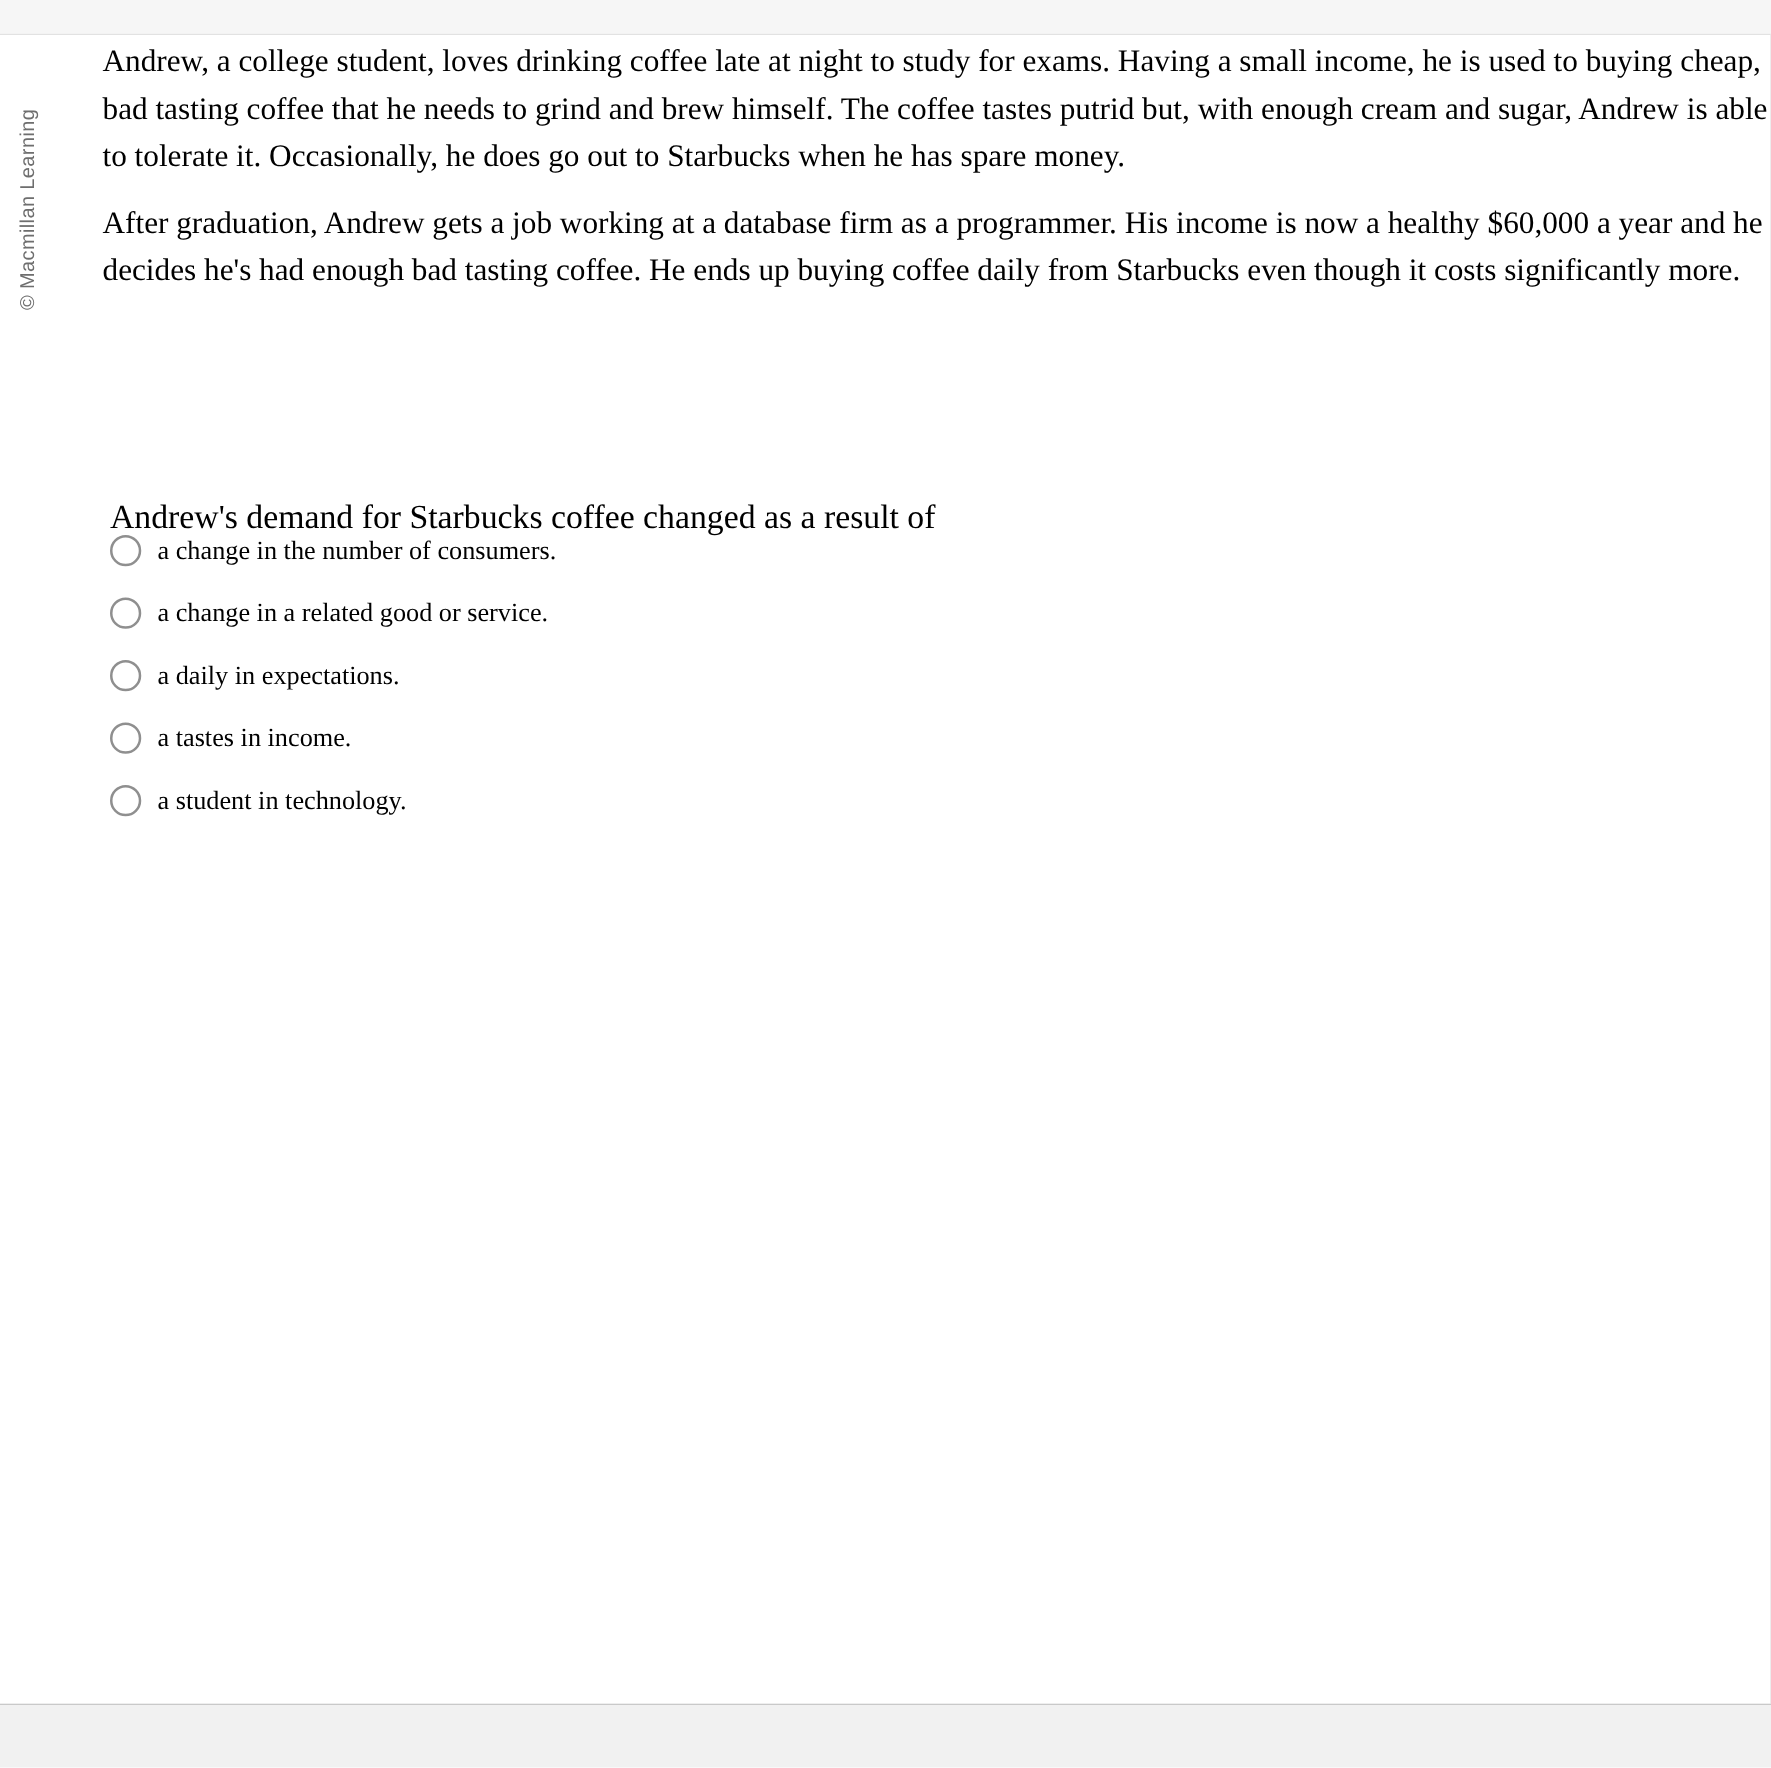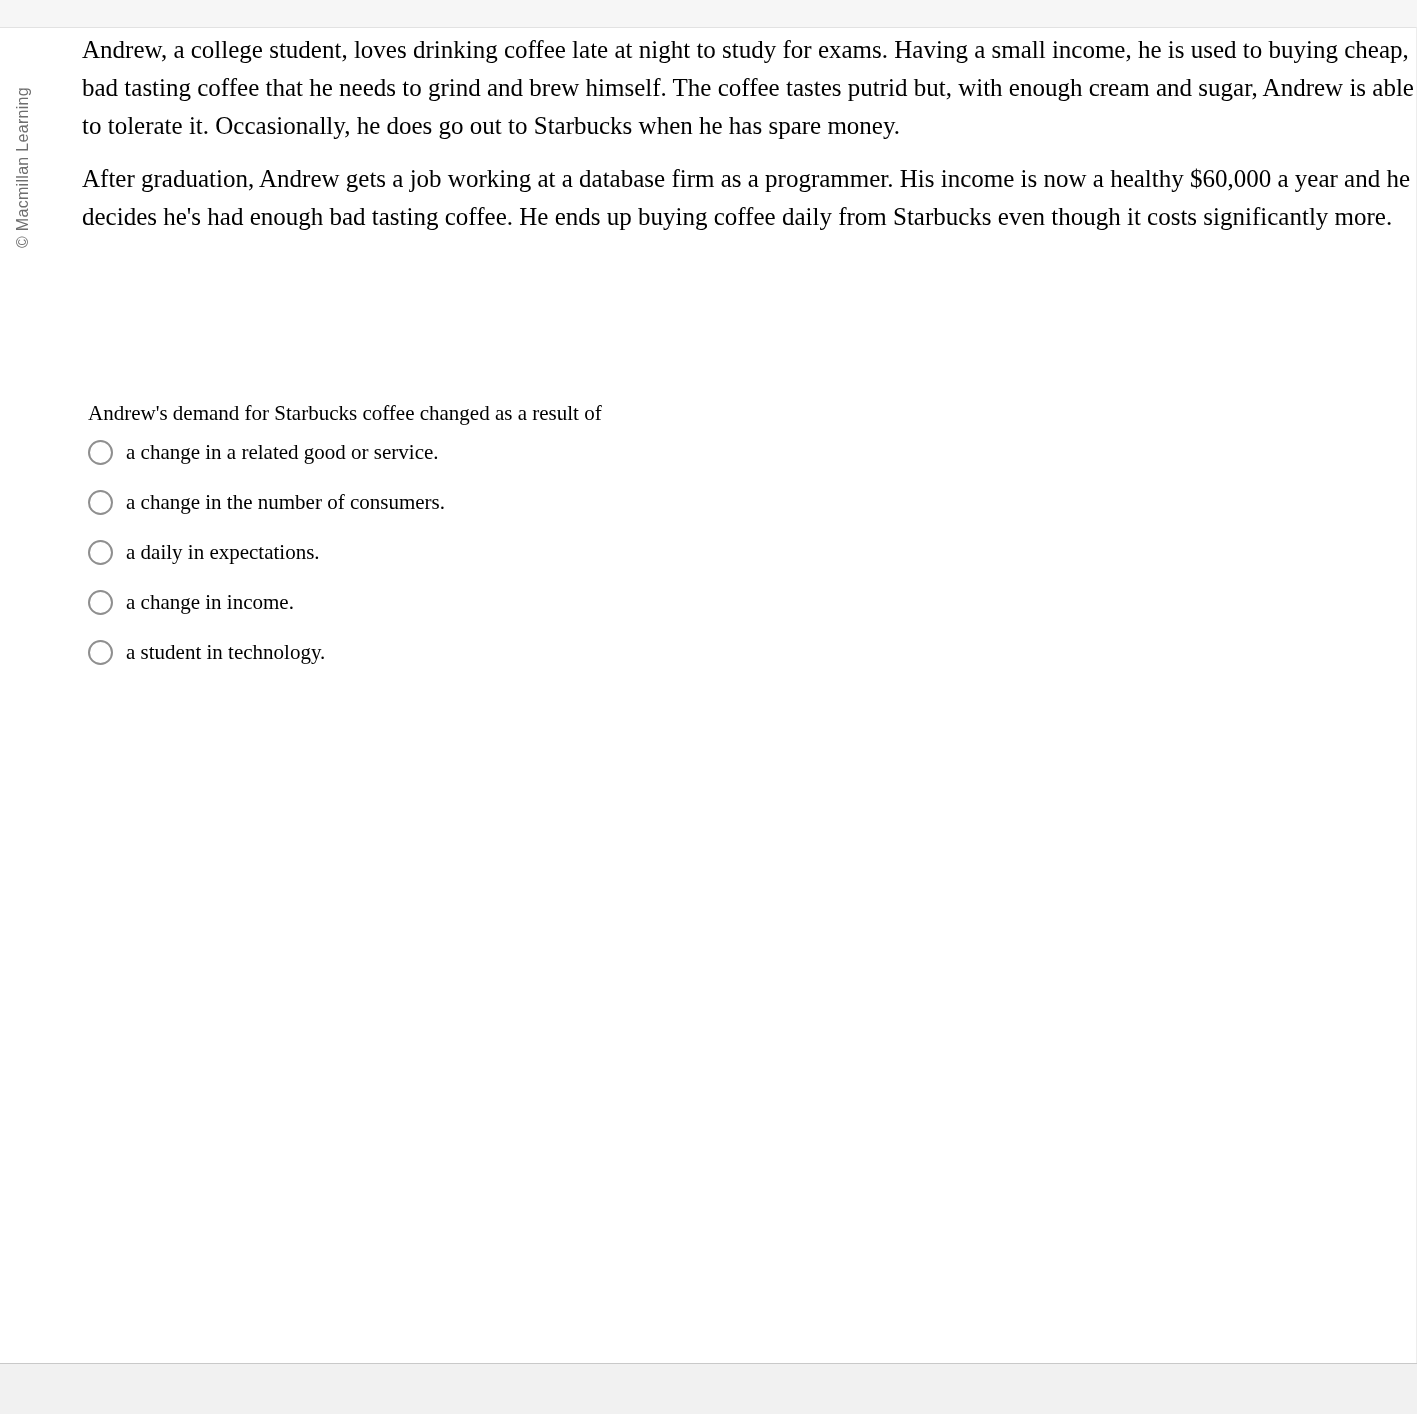--- a/index.html
+++ b/index.html
@@ -44,23 +44,22 @@
     line-height: 38px;
     margin-left: 44px;
   }
   .passage p { margin: 0 0 15px 0; }
   .question {
     position: absolute;
     left: 88px;
     top: 371px;
   }
   .prompt {
-    font-size: 21px;
+    font-size: 27px;
     line-height: 28px;
-    margin-bottom: 12px;
   }
   .option {
     display: flex;
     align-items: center;
     margin-bottom: 23px;
     cursor: pointer;
     width: max-content;
   }
   .radio {
     width: 25px;
@@ -92,36 +91,36 @@
   <div class="passage">
     <p>Andrew, a college student, loves drinking coffee late at night to study for exams. Having a small income, he is used to buying cheap, bad tasting coffee that he needs to grind and brew himself. The coffee tastes putrid but, with enough cream and sugar, Andrew is able to tolerate it. Occasionally, he does go out to Starbucks when he has spare money.</p>
     <p>After graduation, Andrew gets a job working at a database firm as a programmer. His income is now a healthy $60,000 a year and he decides he's had enough bad tasting coffee. He ends up buying coffee daily from Starbucks even though it costs significantly more.</p>
   </div>
 
   <div class="question">
     <div class="prompt">Andrew's demand for Starbucks coffee changed as a result of</div>
 
     <div class="option">
       <span class="radio"></span>
-      <span class="option-label">a change in a related good or service.</span>
+      <span class="option-label">a change in the number of consumers.</span>
     </div>
 
     <div class="option">
       <span class="radio"></span>
-      <span class="option-label">a change in the number of consumers.</span>
+      <span class="option-label">a change in a related good or service.</span>
     </div>
 
     <div class="option">
       <span class="radio"></span>
       <span class="option-label">a daily in expectations.</span>
     </div>
 
     <div class="option">
       <span class="radio"></span>
-      <span class="option-label">a change in income.</span>
+      <span class="option-label">a tastes in income.</span>
     </div>
 
     <div class="option">
       <span class="radio"></span>
       <span class="option-label">a student in technology.</span>
     </div>
   </div>
 </div>
 
 <div class="watermark">© Macmillan Learning</div>

